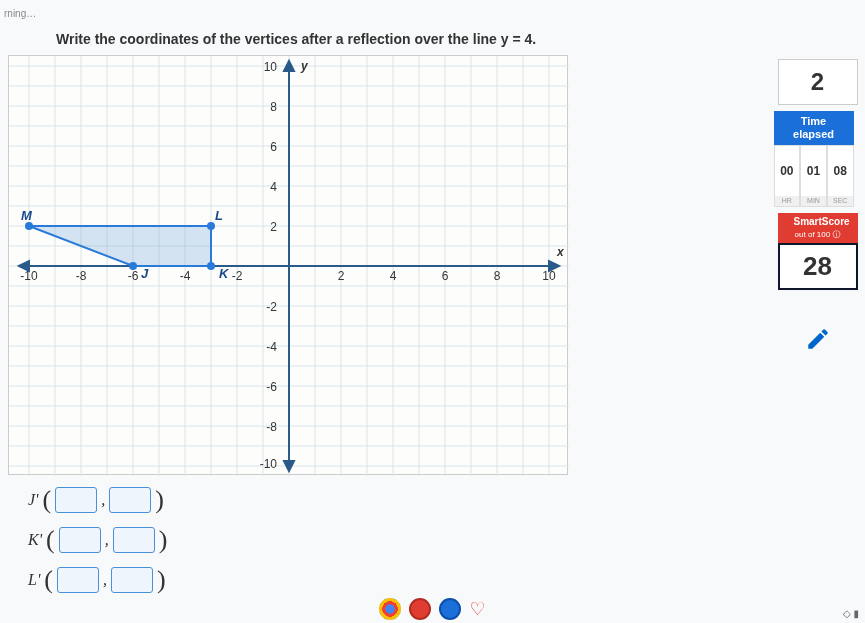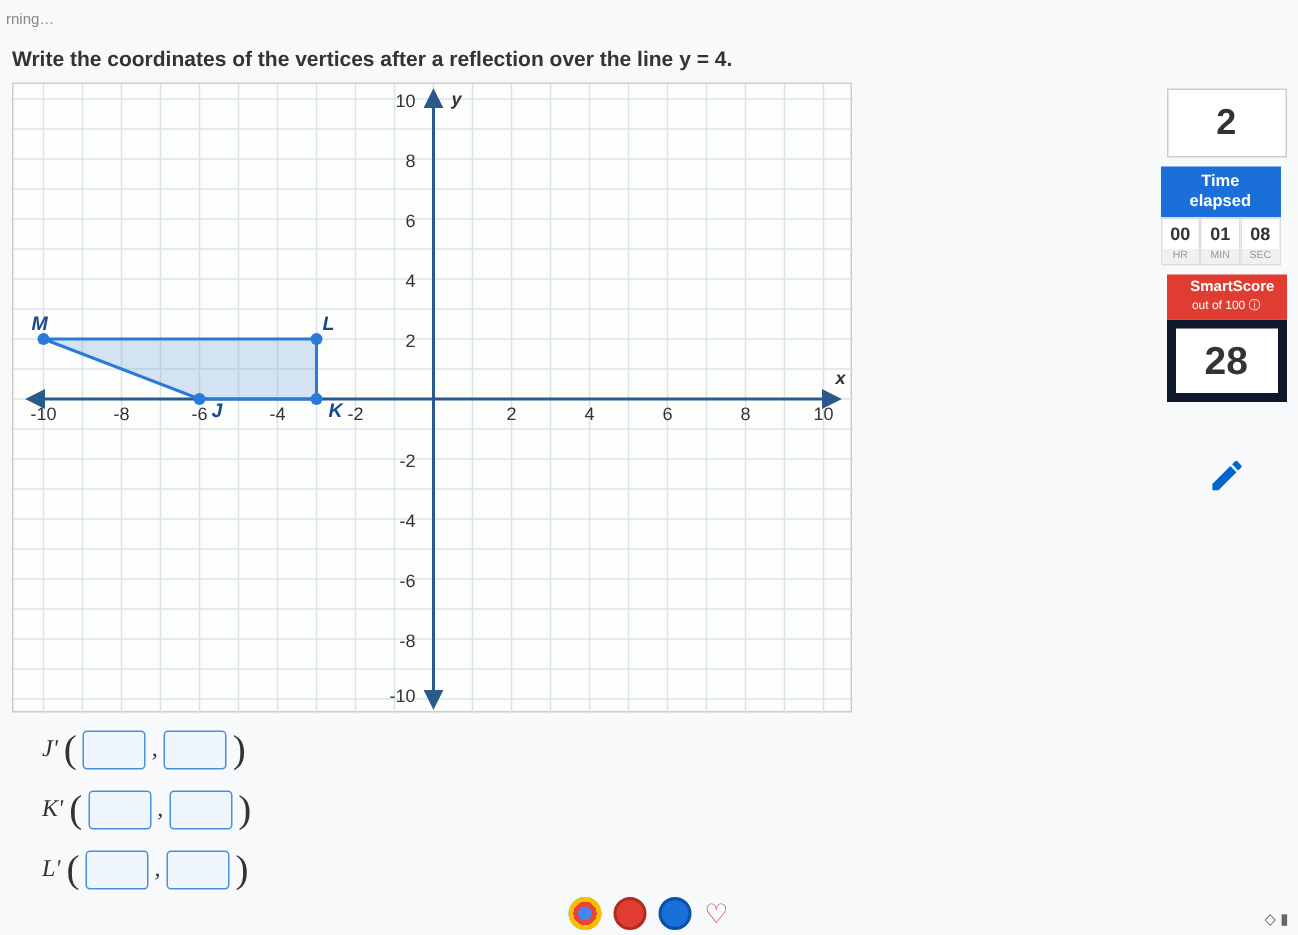--- a/index.html
+++ b/index.html
@@ -14,20 +14,21 @@
     .top-nav {
       font-size: 10px;
       color: #888;
       padding: 8px 4px;
     }
     .question-text {
       font-size: 14px;
       color: #333;
       padding: 4px 8px;
       font-weight: bold;
+      margin-left: 48px;
     }
     .main-area {
       display: flex;
     }
     .content {
       flex: 1;
       padding: 4px 8px;
     }
     .graph-container {
       position: relative;
@@ -98,21 +99,21 @@
       width: 80px;
     }
     .time-box {
       flex: 1;
       text-align: center;
       background: #fff;
       border: 1px solid #ddd;
     }
     .time-val {
       font-size: 12px;
-      padding: 3px 0;
+      padding: 18px 0;
       color: #333;
       font-weight: bold;
     }
     .time-lbl {
       font-size: 7px;
       color: #999;
       padding: 1px 0 2px;
       background: #f0f0f0;
     }
     .smartscore-header {
@@ -126,21 +127,21 @@
       font-weight: bold;
     }
     .smartscore-header .sub {
       font-size: 8px;
       font-weight: normal;
       margin-top: 29px;
     }
     .smartscore-val {
       width: 80px;
       background: #fff;
-      border: 6px solid #0f172a;
+      border: 2px solid #0f172a;
       text-align: center;
       font-size: 26px;
       font-weight: bold;
       padding: 6px 0;
       color: #333;
     }
     .pencil-icon {
       margin-top: 30px;
       font-size: 22px;
       transform: rotate(0deg);

